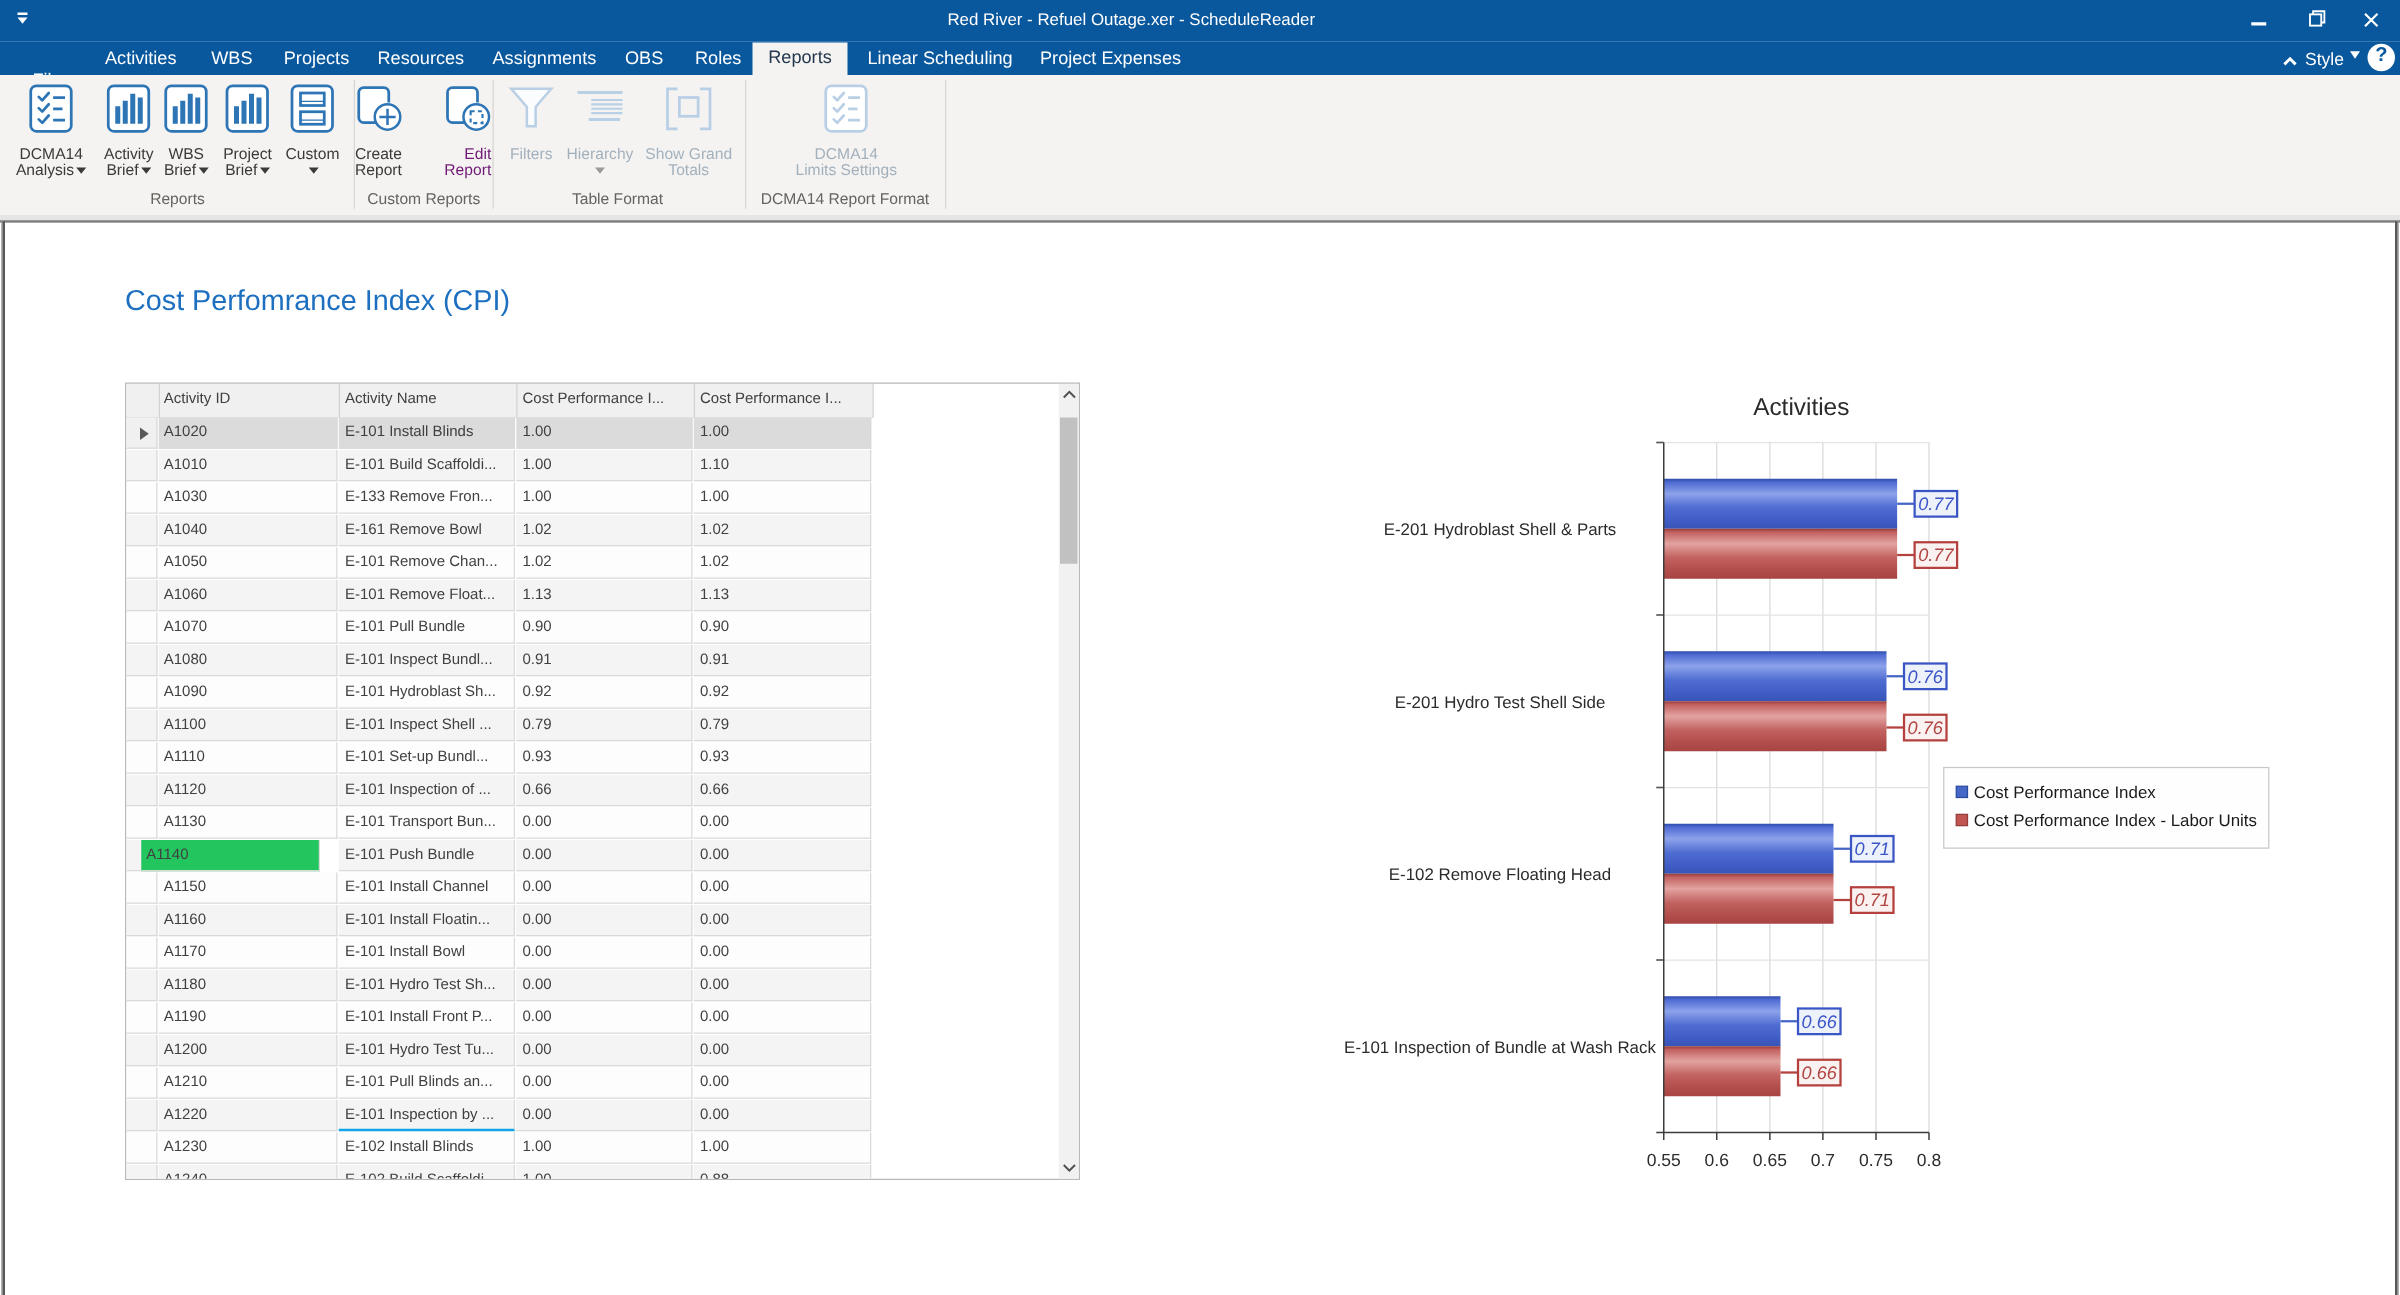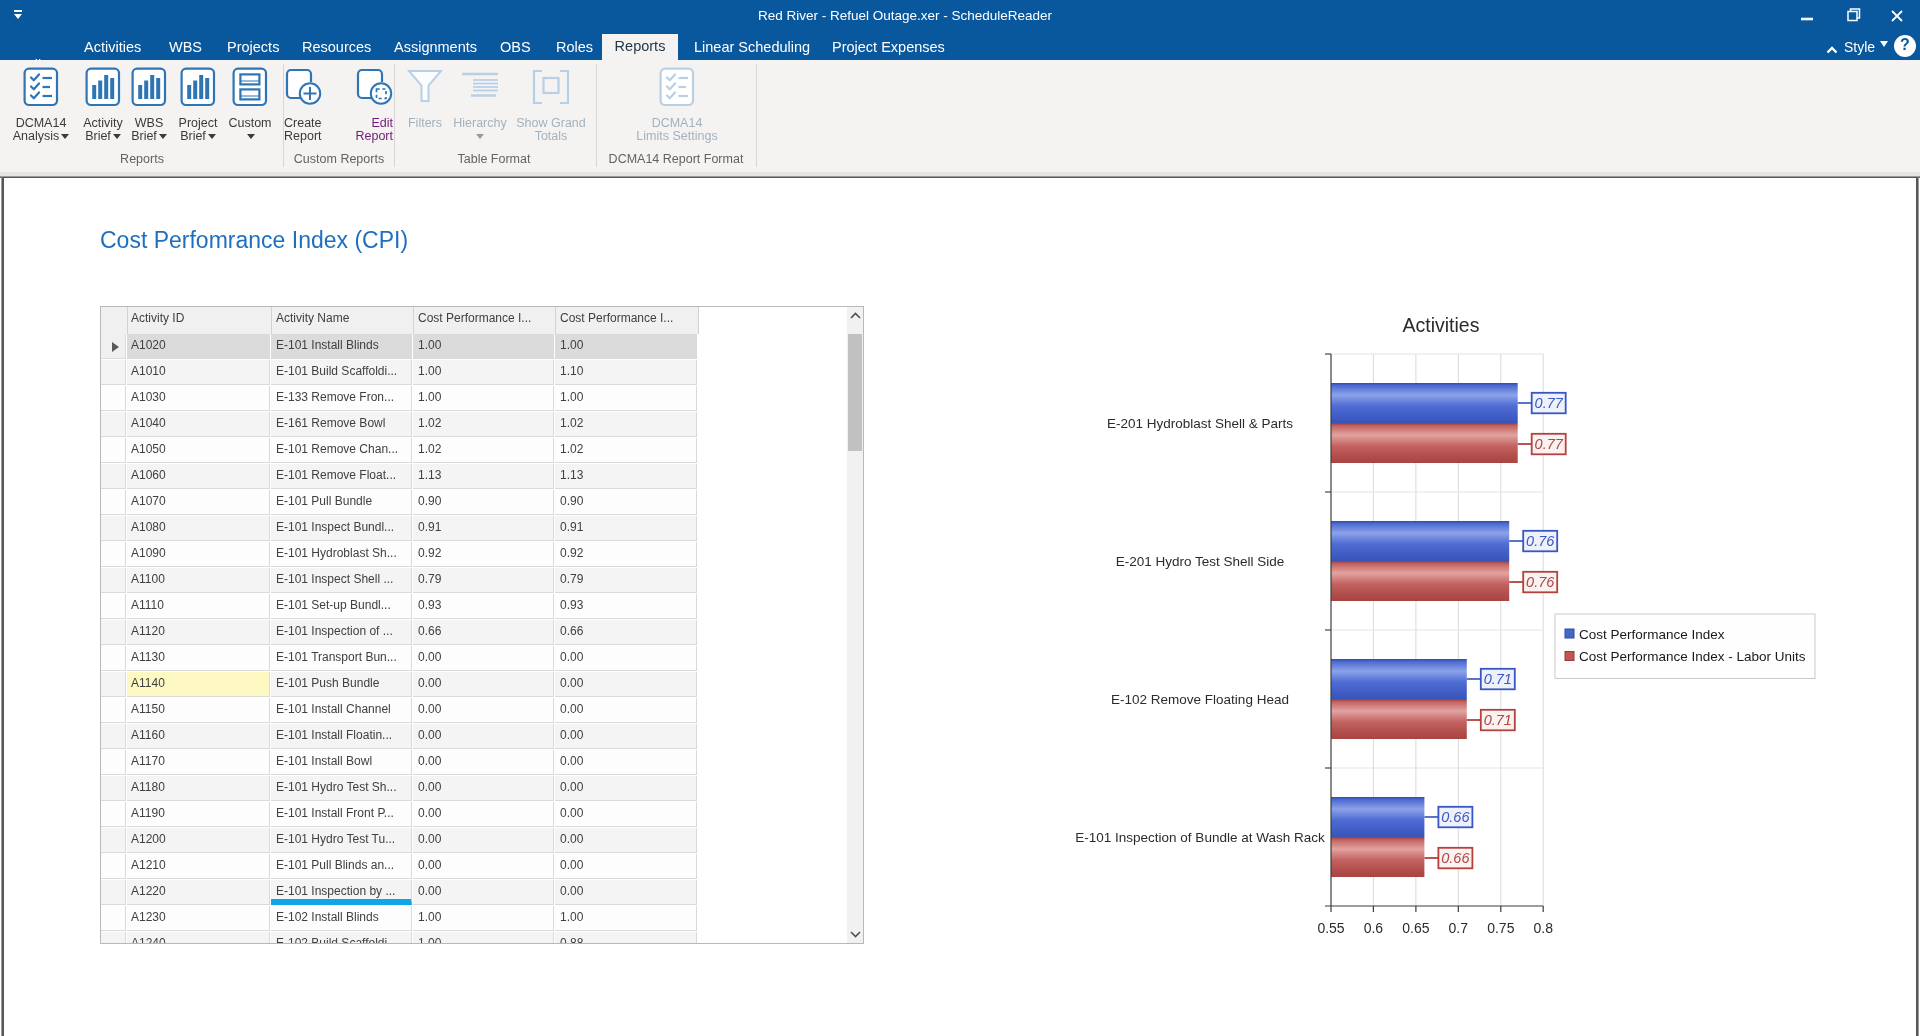--- a/index.html
+++ b/index.html
@@ -268,21 +268,21 @@
       </div>
 <div style="position:absolute;left:0;top:312px;width:746px;height:26px">
         <div style="position:absolute;left:0;top:0;width:25px;height:25px;background:#fdfdfd;border-right:1px solid #d9d9d9;border-bottom:1px solid #d9d9d9"></div>
         <div style="position:absolute;left:26px;top:0;width:143px;height:25px;background:#fdfdfd;border-right:1px solid #d9d9d9;border-bottom:1px solid #d9d9d9;padding:4px 0 0 4px">A1130</div>
         <div style="position:absolute;left:170px;top:0;width:141px;height:25px;background:#fdfdfd;border-right:1px solid #d9d9d9;border-bottom:1px solid #d9d9d9;padding:4px 0 0 5px;white-space:nowrap;overflow:hidden">E-101 Transport Bun...</div>
         <div style="position:absolute;left:312px;top:0;width:141px;height:25px;background:#fdfdfd;border-right:1px solid #d9d9d9;border-bottom:1px solid #d9d9d9;padding:4px 0 0 5px">0.00</div>
         <div style="position:absolute;left:454px;top:0;width:142px;height:25px;background:#fdfdfd;border-right:1px solid #d9d9d9;border-bottom:1px solid #d9d9d9;padding:4px 0 0 5px">0.00</div>
       </div>
 <div style="position:absolute;left:0;top:338px;width:746px;height:26px">
         <div style="position:absolute;left:0;top:0;width:25px;height:25px;background:#f4f4f4;border-right:1px solid #d9d9d9;border-bottom:1px solid #d9d9d9"></div>
-        <div style="position:absolute;left:26px;top:0;width:143px;height:25px;background:#fef9c3;border-right:1px solid #d9d9d9;border-bottom:1px solid #d9d9d9;padding:4px 0 0 4px">A1140</div>
+        <div style="position:absolute;left:12px;top:0;width:143px;height:25px;background:#22c55e;border-right:1px solid #d9d9d9;border-bottom:1px solid #d9d9d9;padding:4px 0 0 4px">A1140</div>
         <div style="position:absolute;left:170px;top:0;width:141px;height:25px;background:#f4f4f4;border-right:1px solid #d9d9d9;border-bottom:1px solid #d9d9d9;padding:4px 0 0 5px;white-space:nowrap;overflow:hidden">E-101 Push Bundle</div>
         <div style="position:absolute;left:312px;top:0;width:141px;height:25px;background:#f4f4f4;border-right:1px solid #d9d9d9;border-bottom:1px solid #d9d9d9;padding:4px 0 0 5px">0.00</div>
         <div style="position:absolute;left:454px;top:0;width:142px;height:25px;background:#f4f4f4;border-right:1px solid #d9d9d9;border-bottom:1px solid #d9d9d9;padding:4px 0 0 5px">0.00</div>
       </div>
 <div style="position:absolute;left:0;top:364px;width:746px;height:26px">
         <div style="position:absolute;left:0;top:0;width:25px;height:25px;background:#fdfdfd;border-right:1px solid #d9d9d9;border-bottom:1px solid #d9d9d9"></div>
         <div style="position:absolute;left:26px;top:0;width:143px;height:25px;background:#fdfdfd;border-right:1px solid #d9d9d9;border-bottom:1px solid #d9d9d9;padding:4px 0 0 4px">A1150</div>
         <div style="position:absolute;left:170px;top:0;width:141px;height:25px;background:#fdfdfd;border-right:1px solid #d9d9d9;border-bottom:1px solid #d9d9d9;padding:4px 0 0 5px;white-space:nowrap;overflow:hidden">E-101 Install Channel</div>
         <div style="position:absolute;left:312px;top:0;width:141px;height:25px;background:#fdfdfd;border-right:1px solid #d9d9d9;border-bottom:1px solid #d9d9d9;padding:4px 0 0 5px">0.00</div>
         <div style="position:absolute;left:454px;top:0;width:142px;height:25px;background:#fdfdfd;border-right:1px solid #d9d9d9;border-bottom:1px solid #d9d9d9;padding:4px 0 0 5px">0.00</div>
@@ -325,21 +325,21 @@
 <div style="position:absolute;left:0;top:520px;width:746px;height:26px">
         <div style="position:absolute;left:0;top:0;width:25px;height:25px;background:#fdfdfd;border-right:1px solid #d9d9d9;border-bottom:1px solid #d9d9d9"></div>
         <div style="position:absolute;left:26px;top:0;width:143px;height:25px;background:#fdfdfd;border-right:1px solid #d9d9d9;border-bottom:1px solid #d9d9d9;padding:4px 0 0 4px">A1210</div>
         <div style="position:absolute;left:170px;top:0;width:141px;height:25px;background:#fdfdfd;border-right:1px solid #d9d9d9;border-bottom:1px solid #d9d9d9;padding:4px 0 0 5px;white-space:nowrap;overflow:hidden">E-101 Pull Blinds an...</div>
         <div style="position:absolute;left:312px;top:0;width:141px;height:25px;background:#fdfdfd;border-right:1px solid #d9d9d9;border-bottom:1px solid #d9d9d9;padding:4px 0 0 5px">0.00</div>
         <div style="position:absolute;left:454px;top:0;width:142px;height:25px;background:#fdfdfd;border-right:1px solid #d9d9d9;border-bottom:1px solid #d9d9d9;padding:4px 0 0 5px">0.00</div>
       </div>
 <div style="position:absolute;left:0;top:546px;width:746px;height:26px">
         <div style="position:absolute;left:0;top:0;width:25px;height:25px;background:#f4f4f4;border-right:1px solid #d9d9d9;border-bottom:1px solid #d9d9d9"></div>
         <div style="position:absolute;left:26px;top:0;width:143px;height:25px;background:#f4f4f4;border-right:1px solid #d9d9d9;border-bottom:1px solid #d9d9d9;padding:4px 0 0 4px">A1220</div>
-        <div style="position:absolute;left:170px;top:0;width:141px;height:25px;background:#f4f4f4;border-right:1px solid #d9d9d9;border-bottom:6px solid #0ea5e9;padding:4px 0 0 5px;white-space:nowrap;overflow:hidden">E-101 Inspection by ...</div>
+        <div style="position:absolute;left:170px;top:0;width:141px;height:25px;background:#f4f4f4;border-right:1px solid #d9d9d9;border-bottom:2px solid #0ea5e9;padding:4px 0 0 5px;white-space:nowrap;overflow:hidden">E-101 Inspection by ...</div>
         <div style="position:absolute;left:312px;top:0;width:141px;height:25px;background:#f4f4f4;border-right:1px solid #d9d9d9;border-bottom:1px solid #d9d9d9;padding:4px 0 0 5px">0.00</div>
         <div style="position:absolute;left:454px;top:0;width:142px;height:25px;background:#f4f4f4;border-right:1px solid #d9d9d9;border-bottom:1px solid #d9d9d9;padding:4px 0 0 5px">0.00</div>
       </div>
 <div style="position:absolute;left:0;top:572px;width:746px;height:26px">
         <div style="position:absolute;left:0;top:0;width:25px;height:25px;background:#fdfdfd;border-right:1px solid #d9d9d9;border-bottom:1px solid #d9d9d9"></div>
         <div style="position:absolute;left:26px;top:0;width:143px;height:25px;background:#fdfdfd;border-right:1px solid #d9d9d9;border-bottom:1px solid #d9d9d9;padding:4px 0 0 4px">A1230</div>
         <div style="position:absolute;left:170px;top:0;width:141px;height:25px;background:#fdfdfd;border-right:1px solid #d9d9d9;border-bottom:1px solid #d9d9d9;padding:4px 0 0 5px;white-space:nowrap;overflow:hidden">E-102 Install Blinds</div>
         <div style="position:absolute;left:312px;top:0;width:141px;height:25px;background:#fdfdfd;border-right:1px solid #d9d9d9;border-bottom:1px solid #d9d9d9;padding:4px 0 0 5px">1.00</div>
         <div style="position:absolute;left:454px;top:0;width:142px;height:25px;background:#fdfdfd;border-right:1px solid #d9d9d9;border-bottom:1px solid #d9d9d9;padding:4px 0 0 5px">1.00</div>
       </div>

